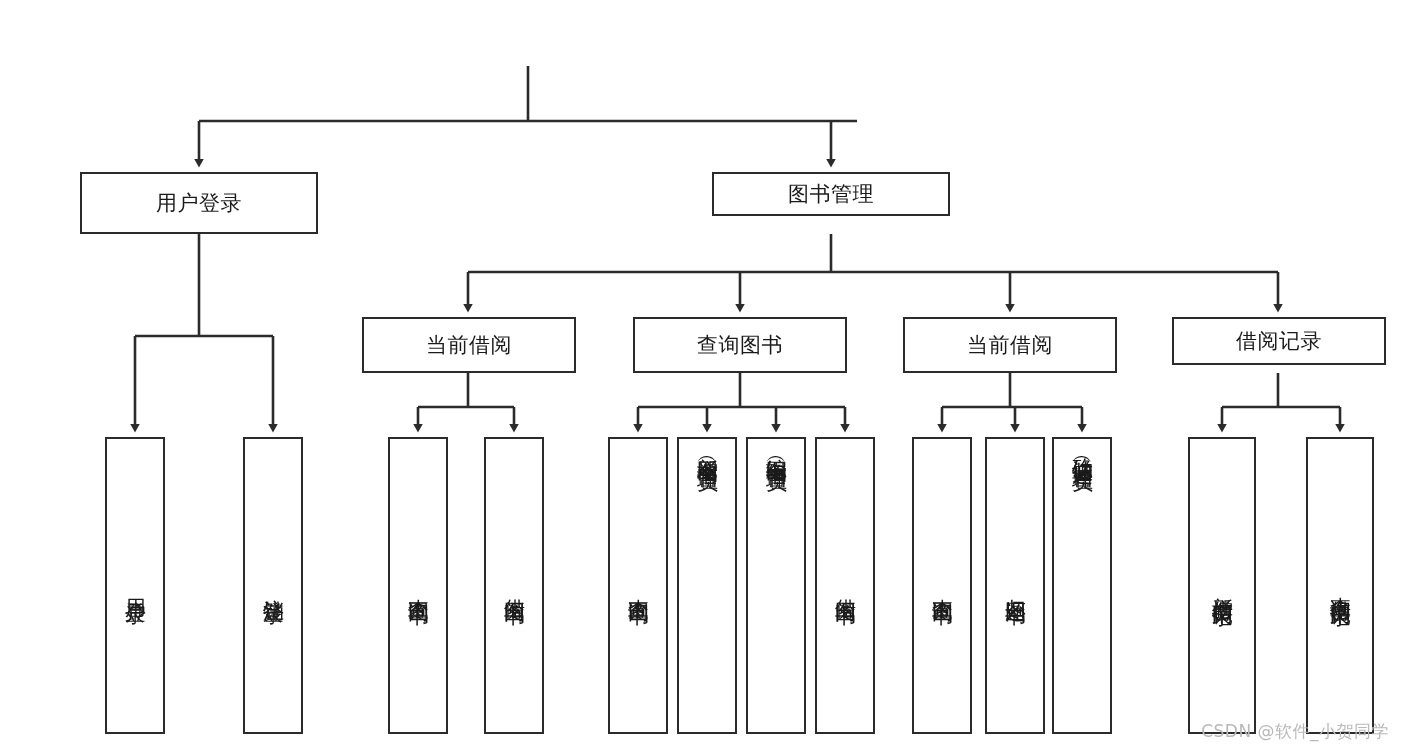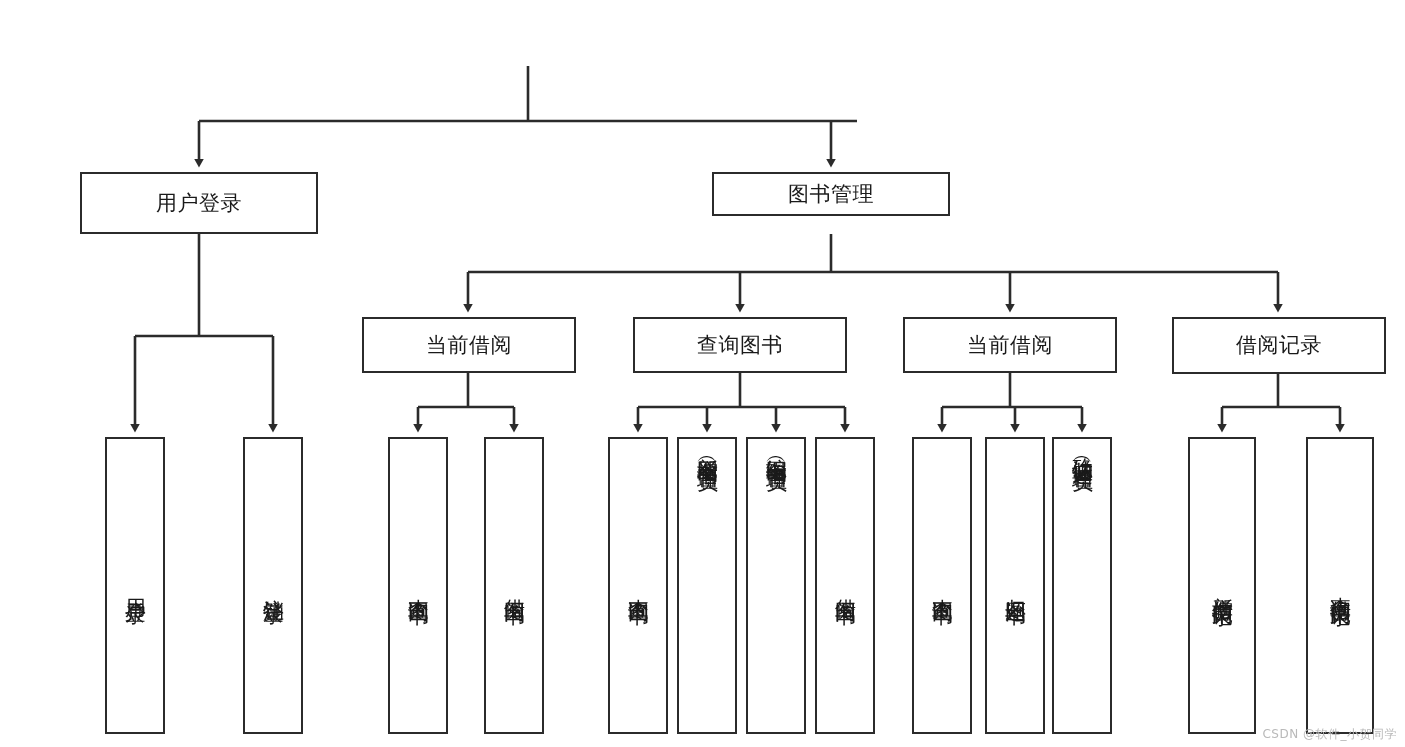--- a/index.html
+++ b/index.html
@@ -63,23 +63,23 @@
   #edge-layer {
     position: absolute;
     left: 0;
     top: 0;
     width: 1405px;
     height: 747px;
     pointer-events: none;
   }
   .watermark {
     position: absolute;
-    right: 8px;
+    right: 16px;
     bottom: 4px;
-    font-size: 12px;
+    font-size: 17px;
     color: #b9b9b9;
     letter-spacing: 0.5px;
     user-select: none;
     white-space: nowrap;
     margin-top: 12px;
   }
 </style>
 </head>
 <body>
 
@@ -157,21 +157,21 @@
 
   <div class="node-box" id="node-l3-0" style="left: 362px; top: 317px; width: 214px; height: 56px;">
     <span class="node-label">当前借阅</span>
   </div>
   <div class="node-box" id="node-l3-1" style="left: 633px; top: 317px; width: 214px; height: 56px;">
     <span class="node-label">查询图书</span>
   </div>
   <div class="node-box" id="node-l3-2" style="left: 903px; top: 317px; width: 214px; height: 56px;">
     <span class="node-label">当前借阅</span>
   </div>
-  <div class="node-box" id="node-l3-3" style="left: 1172px; top: 317px; width: 214px; height: 57px;">
+  <div class="node-box" id="node-l3-3" style="left: 1172px; top: 317px; width: 214px; height: 48px;">
     <span class="node-label">借阅记录</span>
   </div>
 
   <div class="leaf-box center-v" id="leaf-0" style="left: 105px; top: 437px; width: 60px; height: 297px;">
     <span class="leaf-label">用户登录</span>
   </div>
   <div class="leaf-box center-v" id="leaf-1" style="left: 243px; top: 437px; width: 60px; height: 297px;">
     <span class="leaf-label">注销登录</span>
   </div>
   <div class="leaf-box center-v" id="leaf-2" style="left: 388px; top: 437px; width: 60px; height: 297px;">

